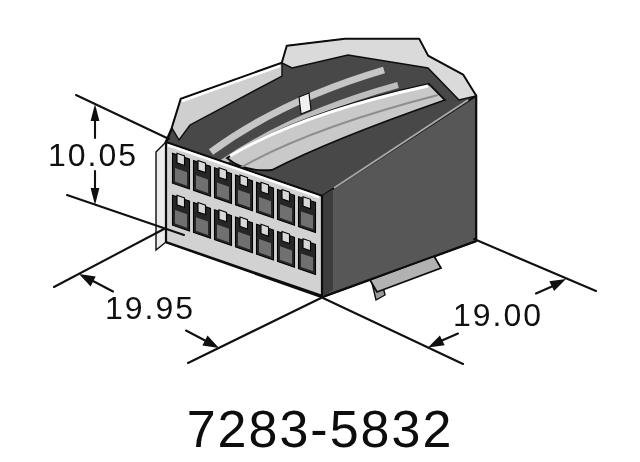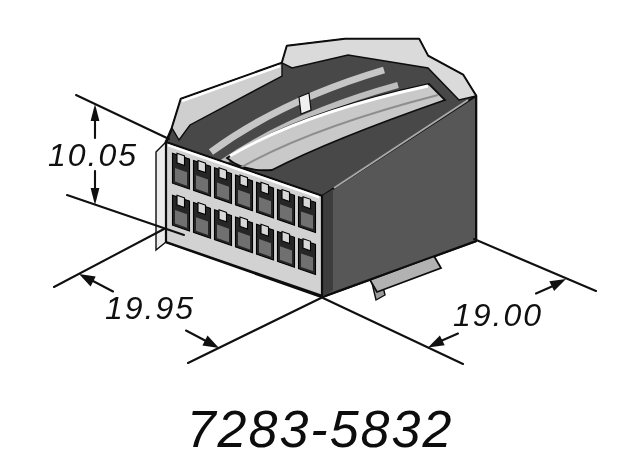--- a/index.html
+++ b/index.html
@@ -3,21 +3,20 @@
 <meta charset="utf-8">
 <style>
   html, body { margin: 0; padding: 0; background: #ffffff; }
   .stage {
     position: relative;
     width: 640px;
     height: 462px;
     background: #ffffff;
     overflow: hidden;
     font-family: "Liberation Sans", sans-serif;
-    font-style: italic;
   }
   svg { display: block; }
   .dim-label {
     font-family: "Liberation Sans", sans-serif;
     font-size: 32px;
     font-weight: 400;
     letter-spacing: 2px;
     fill: #101010;
   }
   .part-label {

